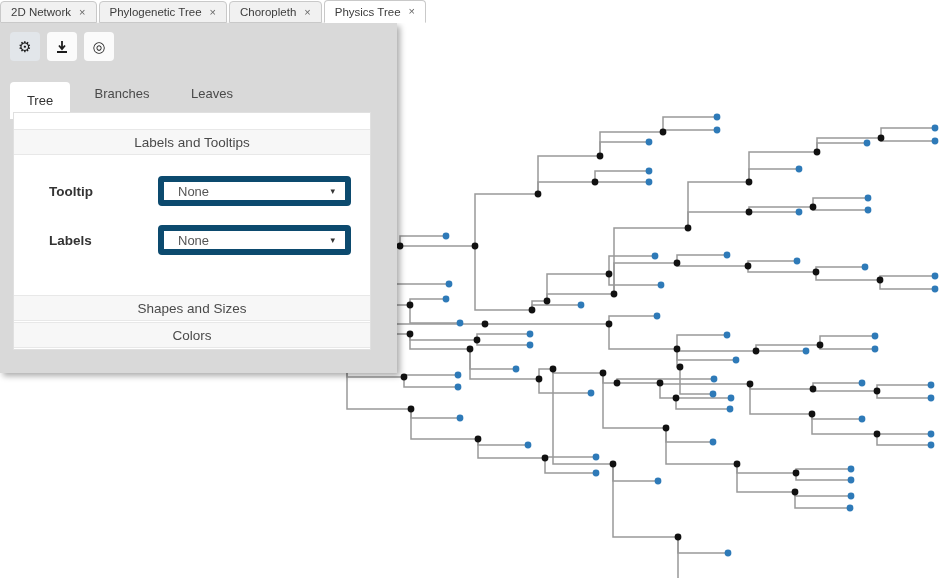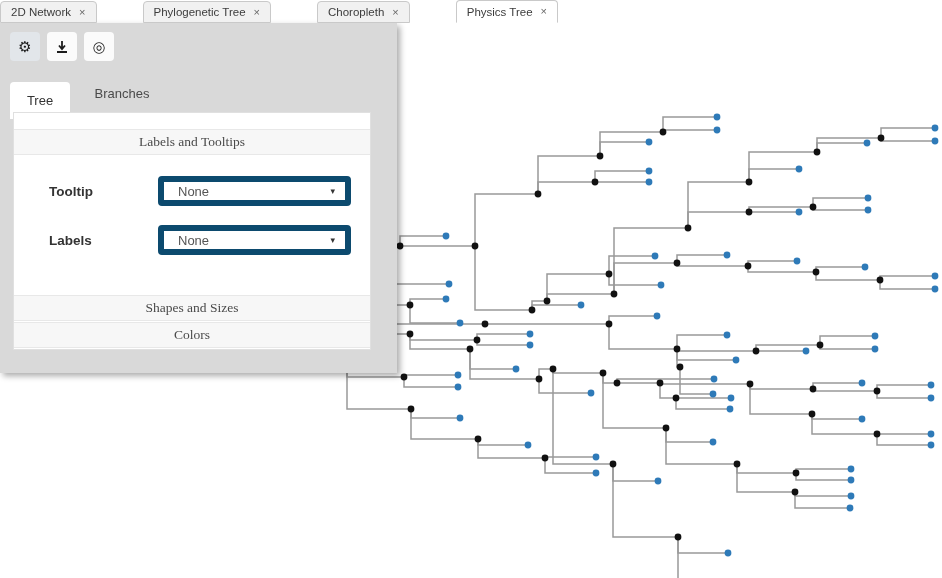--- a/index.html
+++ b/index.html
@@ -1,21 +1,21 @@
 <!DOCTYPE html>
 <html><head>
 <meta charset="utf-8">
 <style>
   html,body{margin:0;padding:0;background:#fff;}
   .screen{position:relative;width:942px;height:578px;overflow:hidden;background:#fff;
           font-family:"Liberation Sans","DejaVu Sans",sans-serif;}
   
   #tree-svg{position:absolute;left:0;top:0;z-index:1;}
   
-  .tabbar{position:absolute;left:0;top:0;height:23px;display:flex;align-items:flex-end;z-index:20;gap:44px;}
+  .tabbar{position:absolute;left:0;top:0;height:23px;display:flex;align-items:flex-end;z-index:20;}
   .wtab{display:flex;align-items:center;gap:8px;height:20px;padding:0 10px;margin-right:2px;
         background:#f1f1f1;border:1px solid #c9c9c9;border-radius:4px 4px 0 0;
         font-size:11.5px;color:#3c3c3c;white-space:nowrap;cursor:default;}
   .wtab.active{background:#fff;border-bottom-color:#fff;height:21px;}
   .wtab .close{font-size:11px;color:#666;line-height:1;}
   
   .panel{position:absolute;left:0;top:23px;width:397px;height:350px;background:#d9d9d9;
          box-shadow:3px 3px 6px rgba(0,0,0,.33);z-index:10;}
   .toolbar{position:absolute;left:10px;top:9px;display:flex;gap:7px;}
   .tbtn{width:30px;height:29px;border-radius:4px;background:#fbfbfb;display:flex;
@@ -23,21 +23,21 @@
   .tbtn.first{background:#e2e6ea;}
   .ptabs{position:absolute;left:0;top:52px;height:37px;width:100%;}
   .ptab{position:absolute;top:0;height:37px;display:flex;align-items:center;justify-content:center;
         font-size:13px;color:#4a4a4a;cursor:pointer;}
   .ptab.active{background:#fff;border-radius:4px 4px 0 0;color:#333;margin-top:7px;}
   .card{position:absolute;left:13px;top:89px;width:358px;height:238px;background:#fff;
         border:1px solid #e0e0e0;box-sizing:border-box;}
   .strip{position:absolute;left:0;width:100%;height:26px;background:#f7f7f7;
          border-top:1px solid #e8e8e8;border-bottom:1px solid #e8e8e8;box-sizing:border-box;
          display:flex;align-items:center;justify-content:center;
-         font-size:13.5px;color:#4a4a4a;cursor:pointer;font-family:Liberation Serif, serif;}
+         font-size:13.5px;color:#4a4a4a;cursor:pointer;}
   .fieldlabel{position:absolute;left:35px;height:30px;display:flex;align-items:center;
               font-size:13.5px;color:#333;font-weight:bold;}
   .select{position:absolute;left:144px;width:193px;height:30px;border:6px solid #0c4a6e;
           border-radius:4px;background:#fff;box-sizing:border-box;display:flex;align-items:center;
           padding-left:14px;font-size:13px;color:#555;cursor:pointer;}
   .select .caret{position:absolute;right:10px;font-size:9px;color:#333;}
 </style>
 </head>
 <body>
 
@@ -298,20 +298,23 @@
       </div>
     </div>
 
     <div class="ptabs">
       <div class="ptab active" style="left:10px;width:60px;">
         <span>Tree</span>
       </div>
       <div class="ptab" style="left:84px;width:76px;">
         <span>Branches</span>
       </div>
+      <div class="ptab" style="left:182px;width:60px;">
+        <span>Leaves</span>
+      </div>
     </div>
 
     <div class="card">
       <div class="strip" style="top:16px;">
         <span>Labels and Tooltips</span>
       </div>
 
       <div class="fieldlabel" style="top:63px;">Tooltip</div>
       <div class="select" style="top:63px;">
         <span>None</span>

